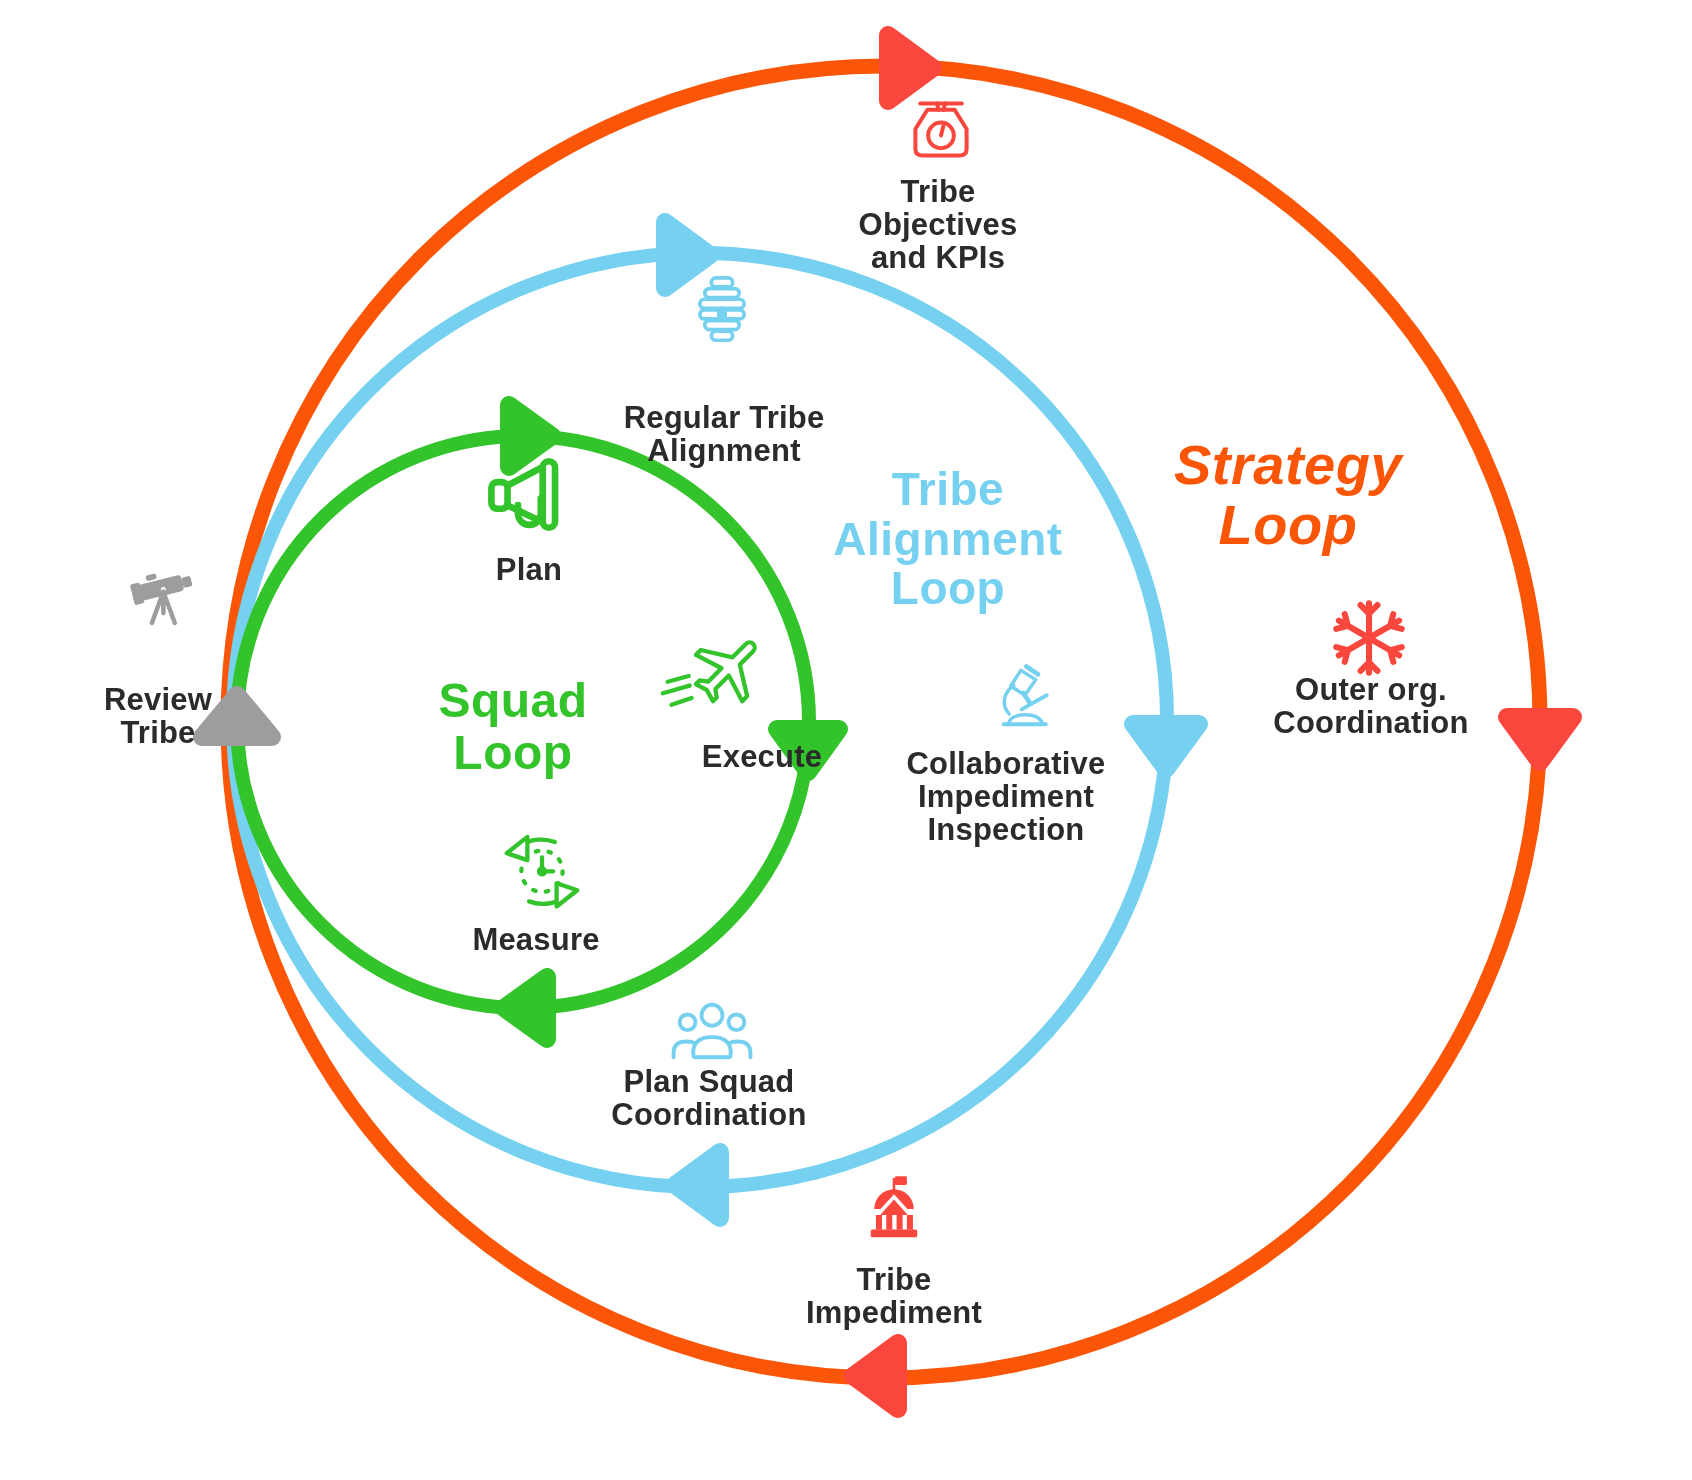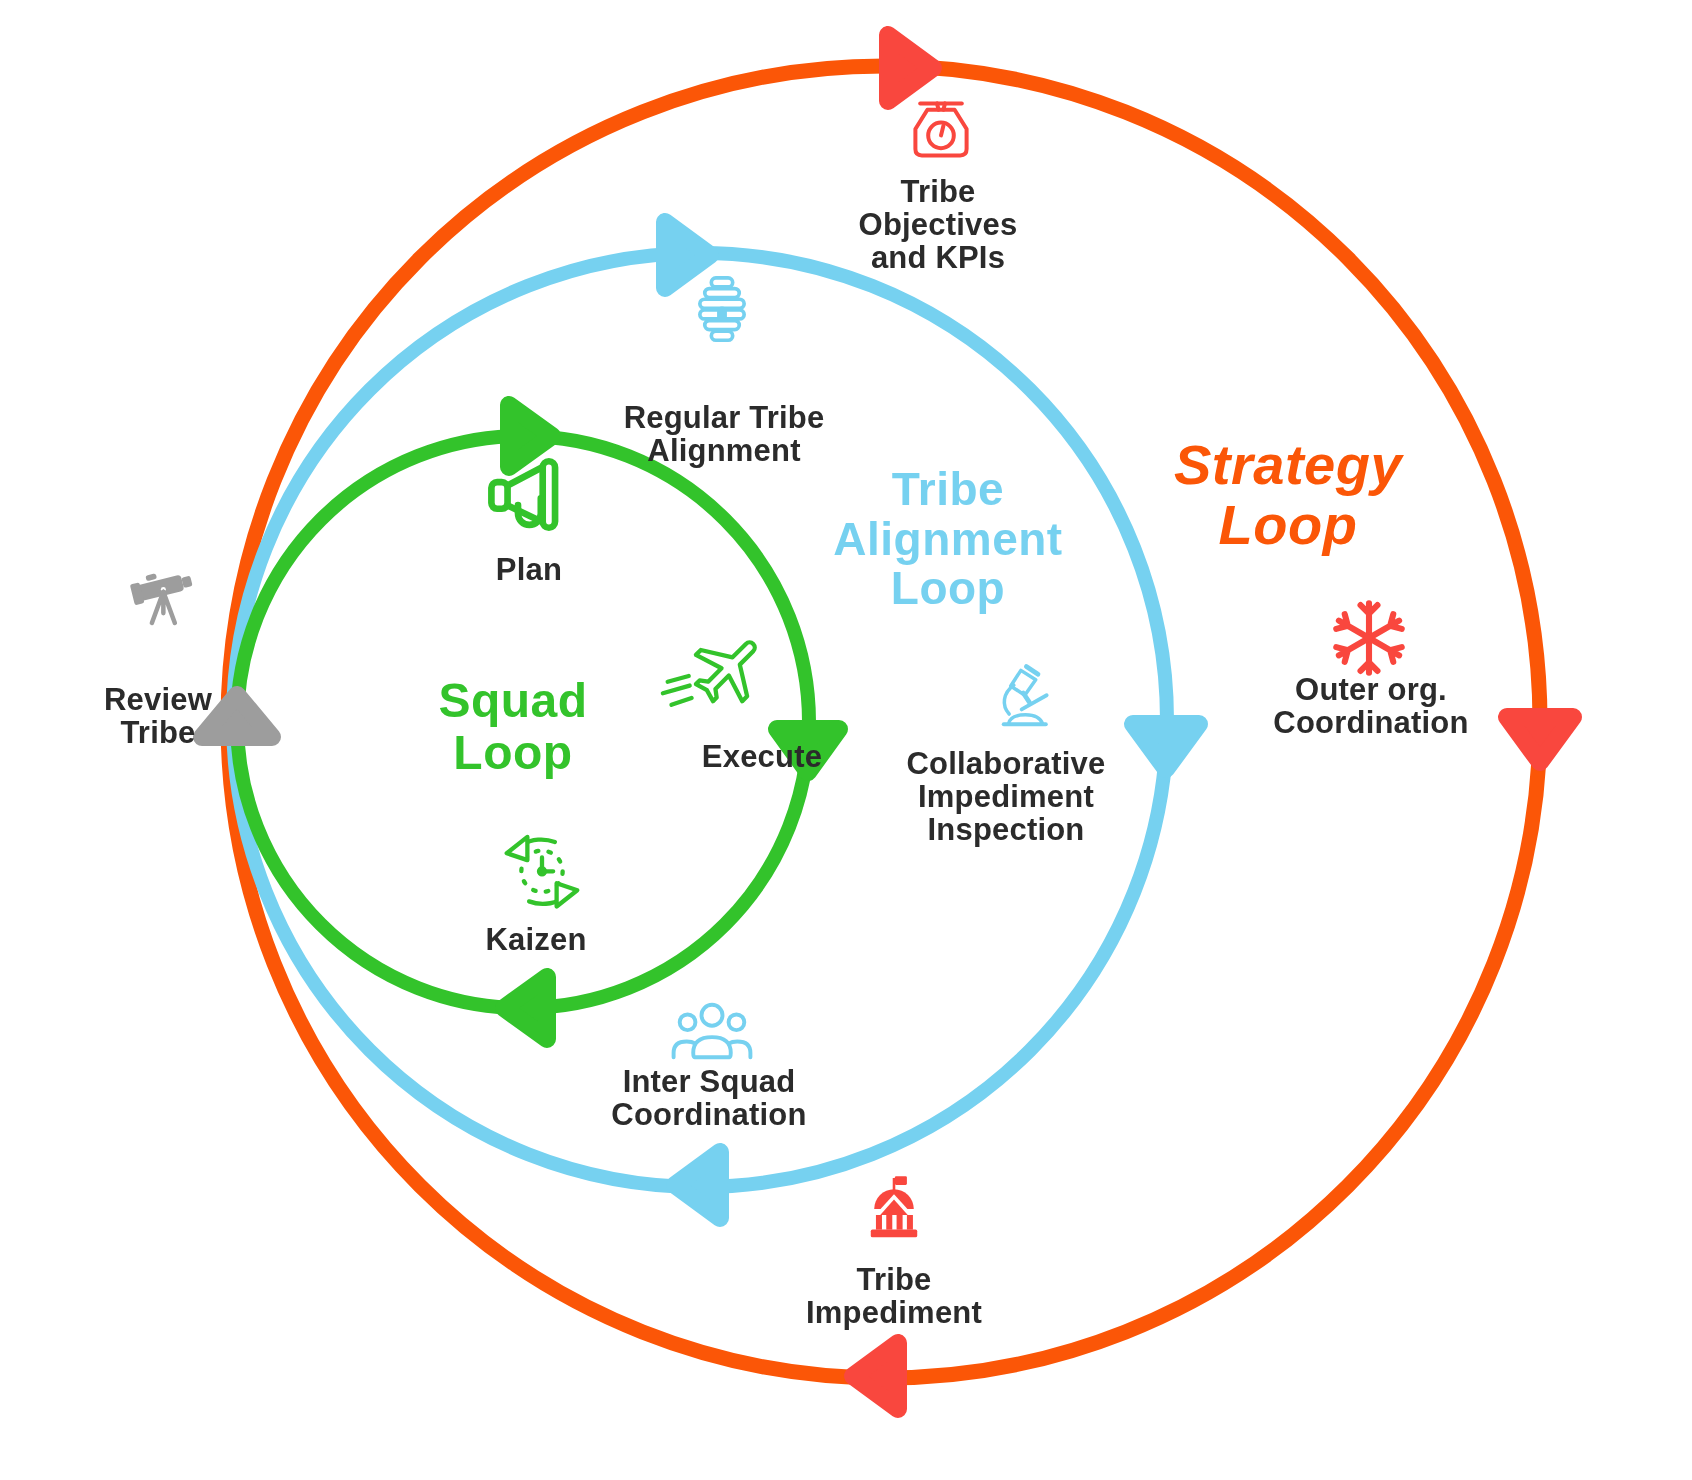--- a/index.html
+++ b/index.html
@@ -201,41 +201,41 @@
 
   <div class="label" style="left:529px;top:570px;">
     <div>Plan</div>
   </div>
 
   <div class="label" style="left:762px;top:757px;">
     <div>Execute</div>
   </div>
 
   <div class="label" style="left:536px;top:940px;">
-    <div>Kaizen</div>
+    <div>Measure</div>
   </div>
 
   <div class="label" style="left:1006px;top:797px;">
     <div>Collaborative</div>
     <div>Impediment</div>
     <div>Inspection</div>
   </div>
 
   <div class="label" style="left:1371px;top:707px;">
     <div>Outer org.</div>
     <div>Coordination</div>
   </div>
 
   <div class="label" style="left:158px;top:681px;margin-top:36px;">
     <div>Review</div>
     <div>Tribe</div>
   </div>
 
   <div class="label" style="left:709px;top:1099px;">
-    <div>Inter Squad</div>
+    <div>Plan Squad</div>
     <div>Coordination</div>
   </div>
 
   <div class="label" style="left:894px;top:1297px;">
     <div>Tribe</div>
     <div>Impediment</div>
   </div>
 
 </div>
 

